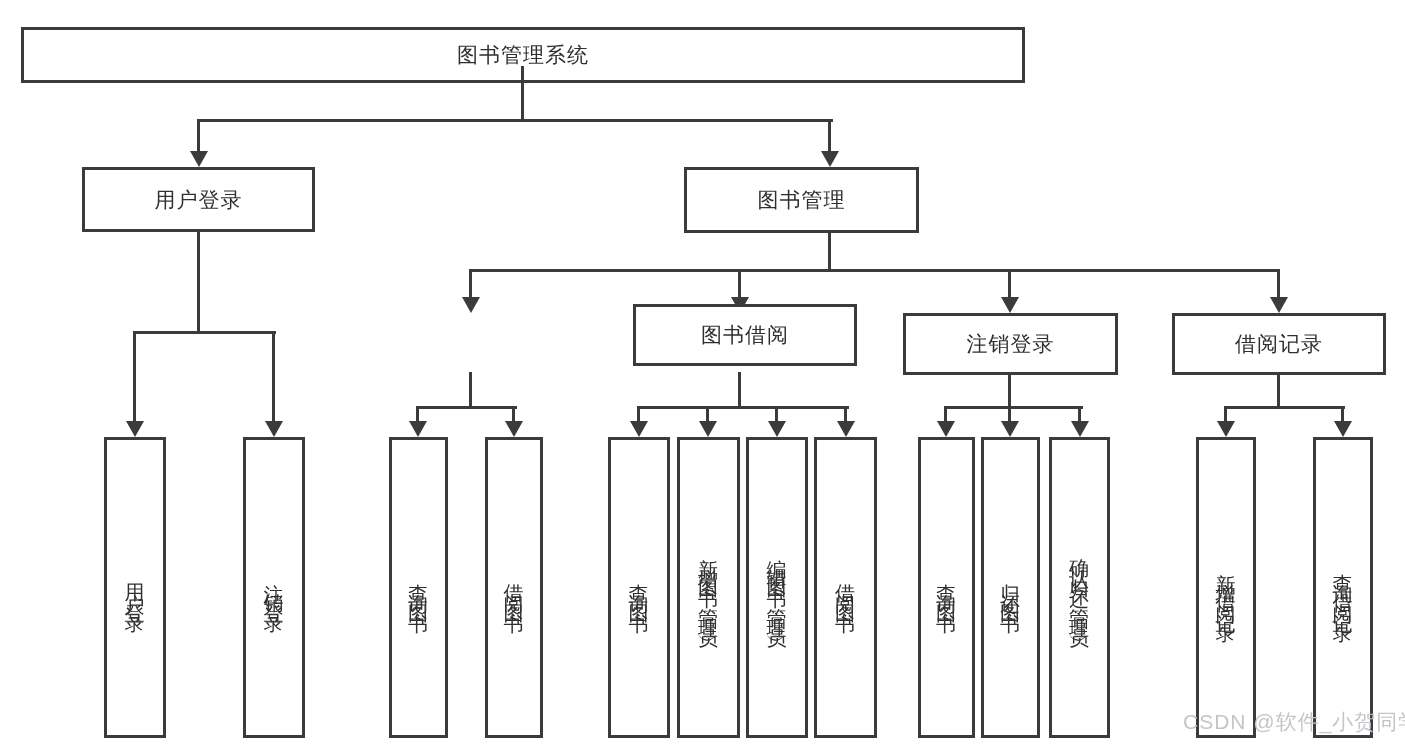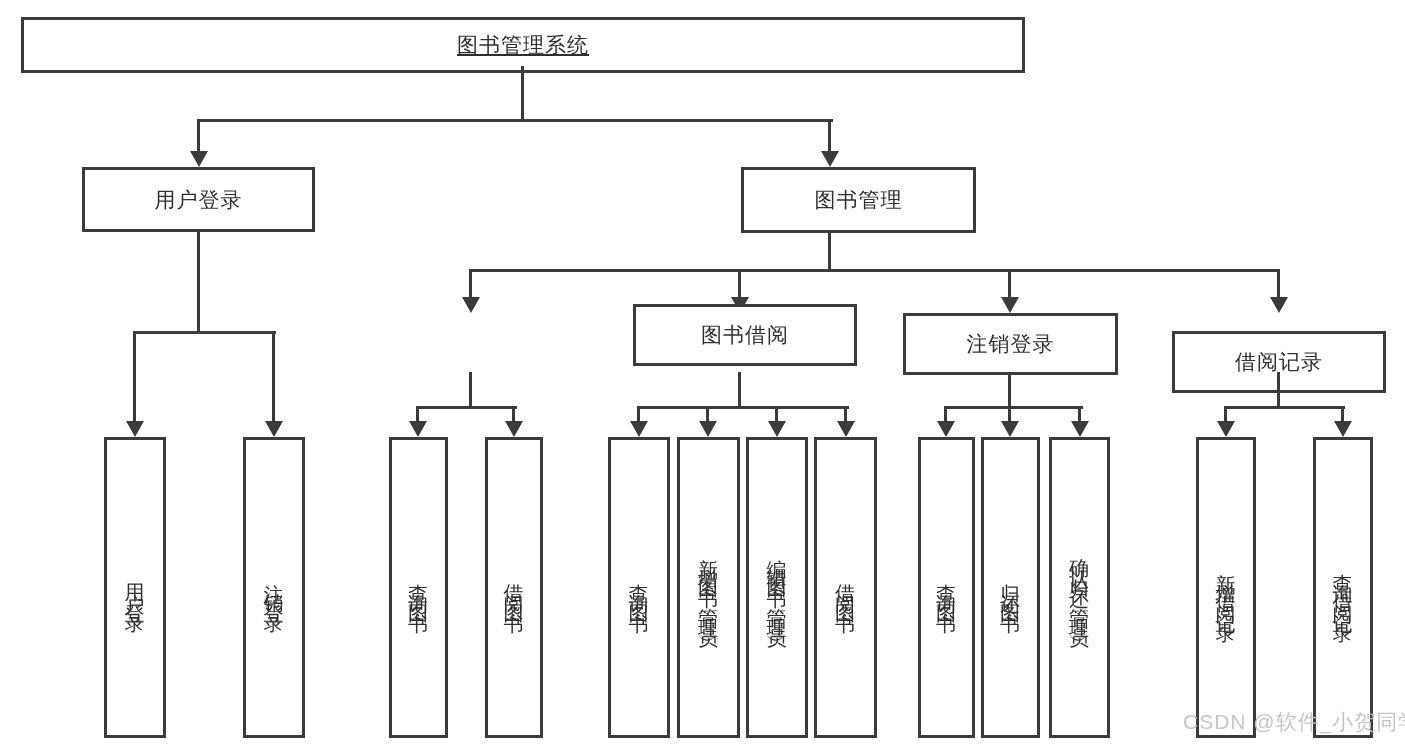--- a/index.html
+++ b/index.html
@@ -44,35 +44,35 @@
     letter-spacing:1px;
     z-index:5;
     white-space:nowrap;
   }
 </style>
 </head>
 <body>
 
 <div class="canvas">
 
-  <div class="box" style="left:21px;top:17px;width:1004px;height:56px;text-decoration:underline;">
+  <div class="box" style="left:21px;top:27px;width:1004px;height:56px;">
     <span>图书管理系统</span>
   </div>
 
   <div class="vl" style="left:521px;top:66px;height:56px;"></div>
   <div class="hl" style="left:197px;top:119px;width:636px;"></div>
   <div class="vl" style="left:197px;top:119px;height:34px;"></div>
   <div class="ar" style="left:190px;top:151px;"></div>
   <div class="vl" style="left:828px;top:119px;height:34px;"></div>
   <div class="ar" style="left:821px;top:151px;"></div>
 
   <div class="box" style="left:82px;top:167px;width:233px;height:65px;">
     <span>用户登录</span>
   </div>
-  <div class="box" style="left:741px;top:167px;width:235px;height:66px;">
+  <div class="box" style="left:684px;top:167px;width:235px;height:66px;">
     <span>图书管理</span>
   </div>
 
   <div class="vl" style="left:197px;top:230px;height:104px;"></div>
   <div class="hl" style="left:133px;top:331px;width:143px;"></div>
   <div class="vl" style="left:133px;top:331px;height:92px;"></div>
   <div class="ar" style="left:126px;top:421px;"></div>
   <div class="vl" style="left:272px;top:331px;height:92px;"></div>
   <div class="ar" style="left:265px;top:421px;"></div>
 
@@ -86,21 +86,21 @@
   <div class="ar" style="left:1001px;top:297px;"></div>
   <div class="vl" style="left:1277px;top:269px;height:31px;"></div>
   <div class="ar" style="left:1270px;top:297px;"></div>
 
   <div class="box" style="left:633px;top:304px;width:224px;height:62px;">
     <span>图书借阅</span>
   </div>
   <div class="box" style="left:903px;top:313px;width:215px;height:62px;">
     <span>注销登录</span>
   </div>
-  <div class="box" style="left:1172px;top:313px;width:214px;height:62px;margin-top:18px;">
+  <div class="box" style="left:1172px;top:313px;width:214px;height:62px;">
     <span>借阅记录</span>
   </div>
 
   <div class="vl" style="left:469px;top:372px;height:37px;"></div>
   <div class="hl" style="left:416px;top:406px;width:101px;"></div>
   <div class="vl" style="left:416px;top:406px;height:18px;"></div>
   <div class="ar" style="left:409px;top:421px;"></div>
   <div class="vl" style="left:512px;top:406px;height:18px;"></div>
   <div class="ar" style="left:505px;top:421px;"></div>
 

